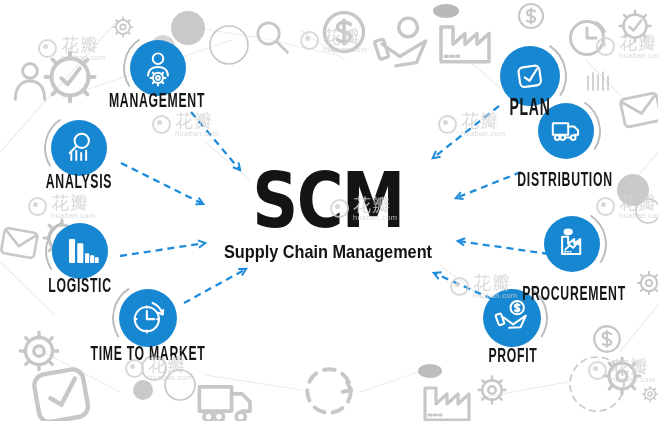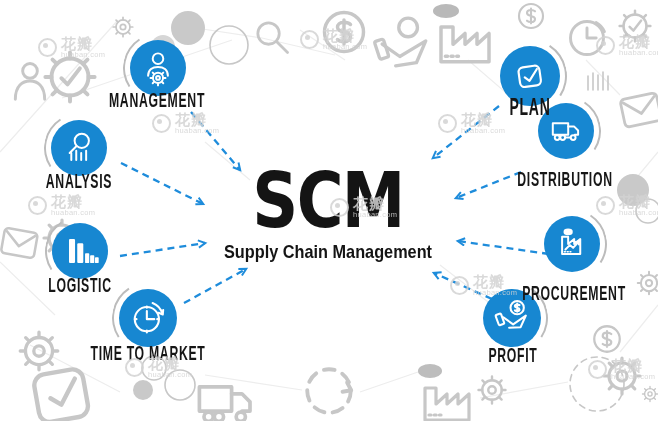--- a/index.html
+++ b/index.html
@@ -19,21 +19,21 @@
   .label.lg{font-size:20px;}
   .scm{position:absolute;z-index:4;left:328px;top:163px;font-family:"DejaVu Sans",sans-serif;
        font-weight:800;font-size:76px;line-height:1;color:#141414;letter-spacing:-2px;
        white-space:nowrap;transform-origin:50% 0;transform:translateX(-50%) scale(0.84,1);}
   .sub{position:absolute;z-index:4;left:328px;top:241px;font-weight:700;font-size:18.5px;color:#141414;
        white-space:nowrap;transform-origin:50% 0;transform:translateX(-50%) scale(0.88,1);}
   .wm{position:absolute;z-index:9;display:flex;align-items:center;gap:4px;color:#d3d3d3;opacity:0.85;}
   .wm-logo{width:15px;height:15px;border:2px solid #d3d3d3;border-radius:50%;flex:0 0 auto;position:relative;}
   .wm-logo:after{content:"";position:absolute;left:3px;top:3px;width:5px;height:5px;border-radius:50%;background:#d3d3d3;}
   .wm-text{line-height:1;}
-  .wm-brand{font-size:15px;font-weight:700;letter-spacing:1px;}
+  .wm-brand{font-size:18px;font-weight:400;letter-spacing:1px;}
   .wm-domain{font-size:7.5px;letter-spacing:0.3px;}
 </style>
 </head>
 <body>
 
 <div class="canvas">
 
   <svg id="doodles" class="layer" width="658" height="421">
     <defs>
       <symbol id="gear" viewBox="0 0 24 24">

